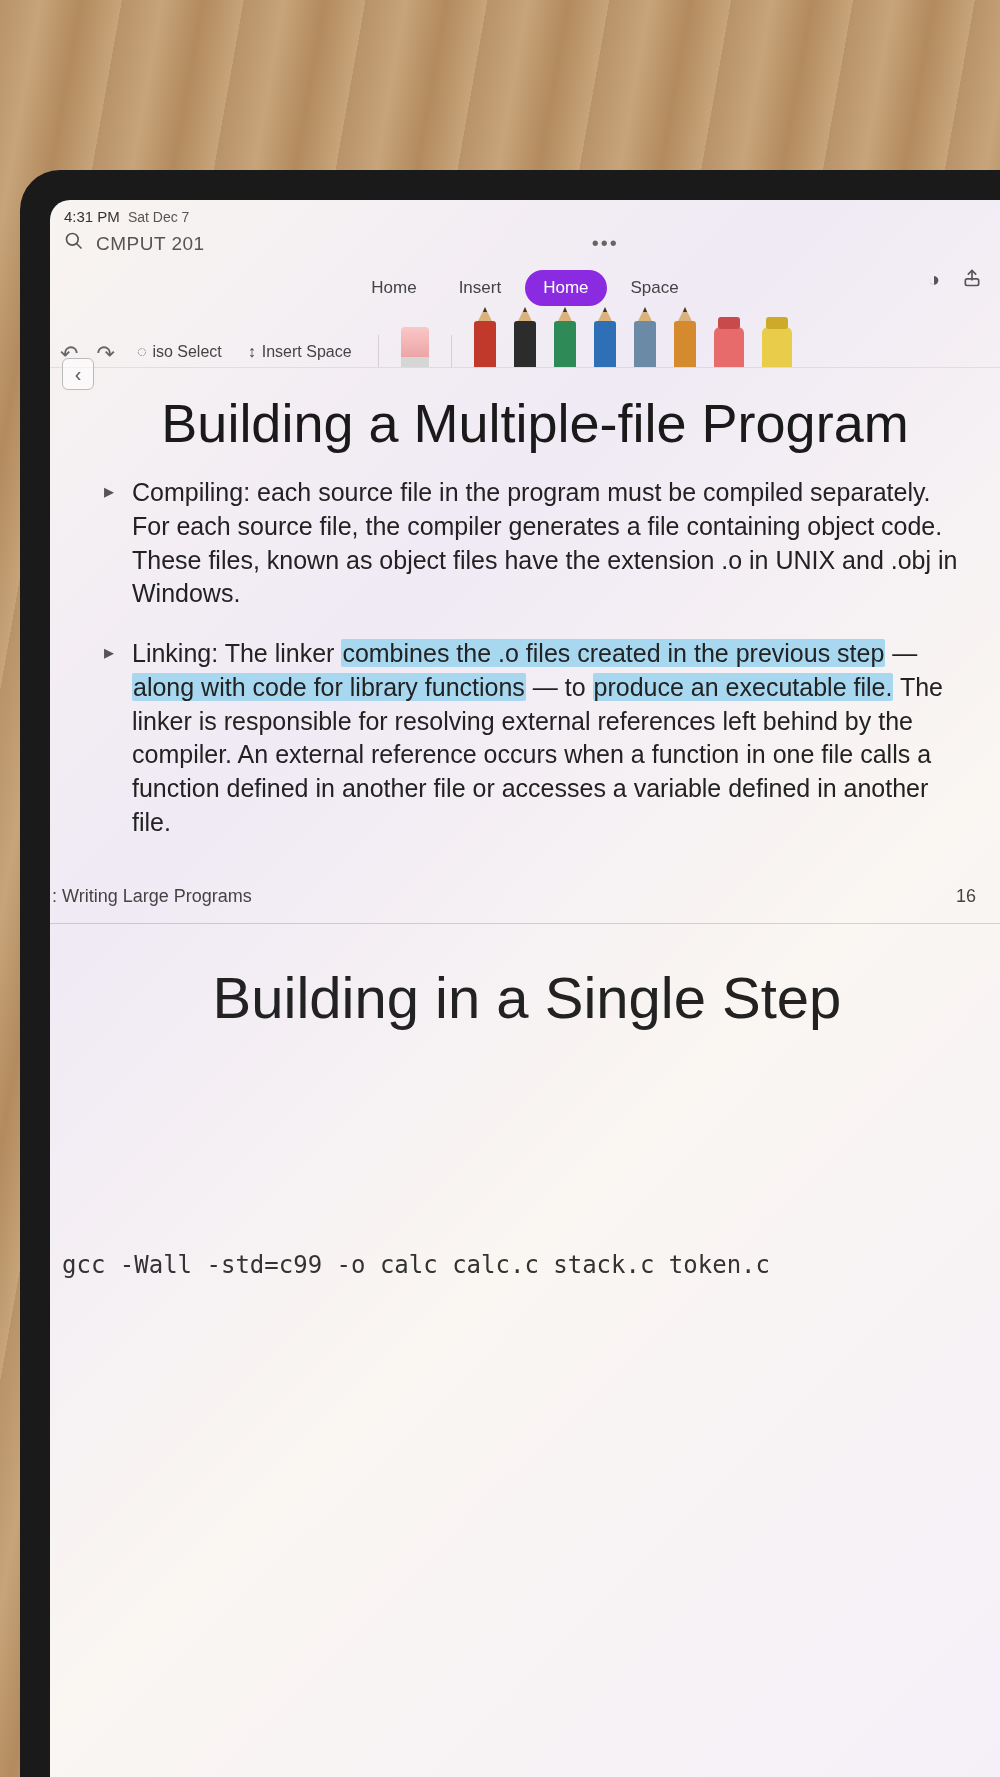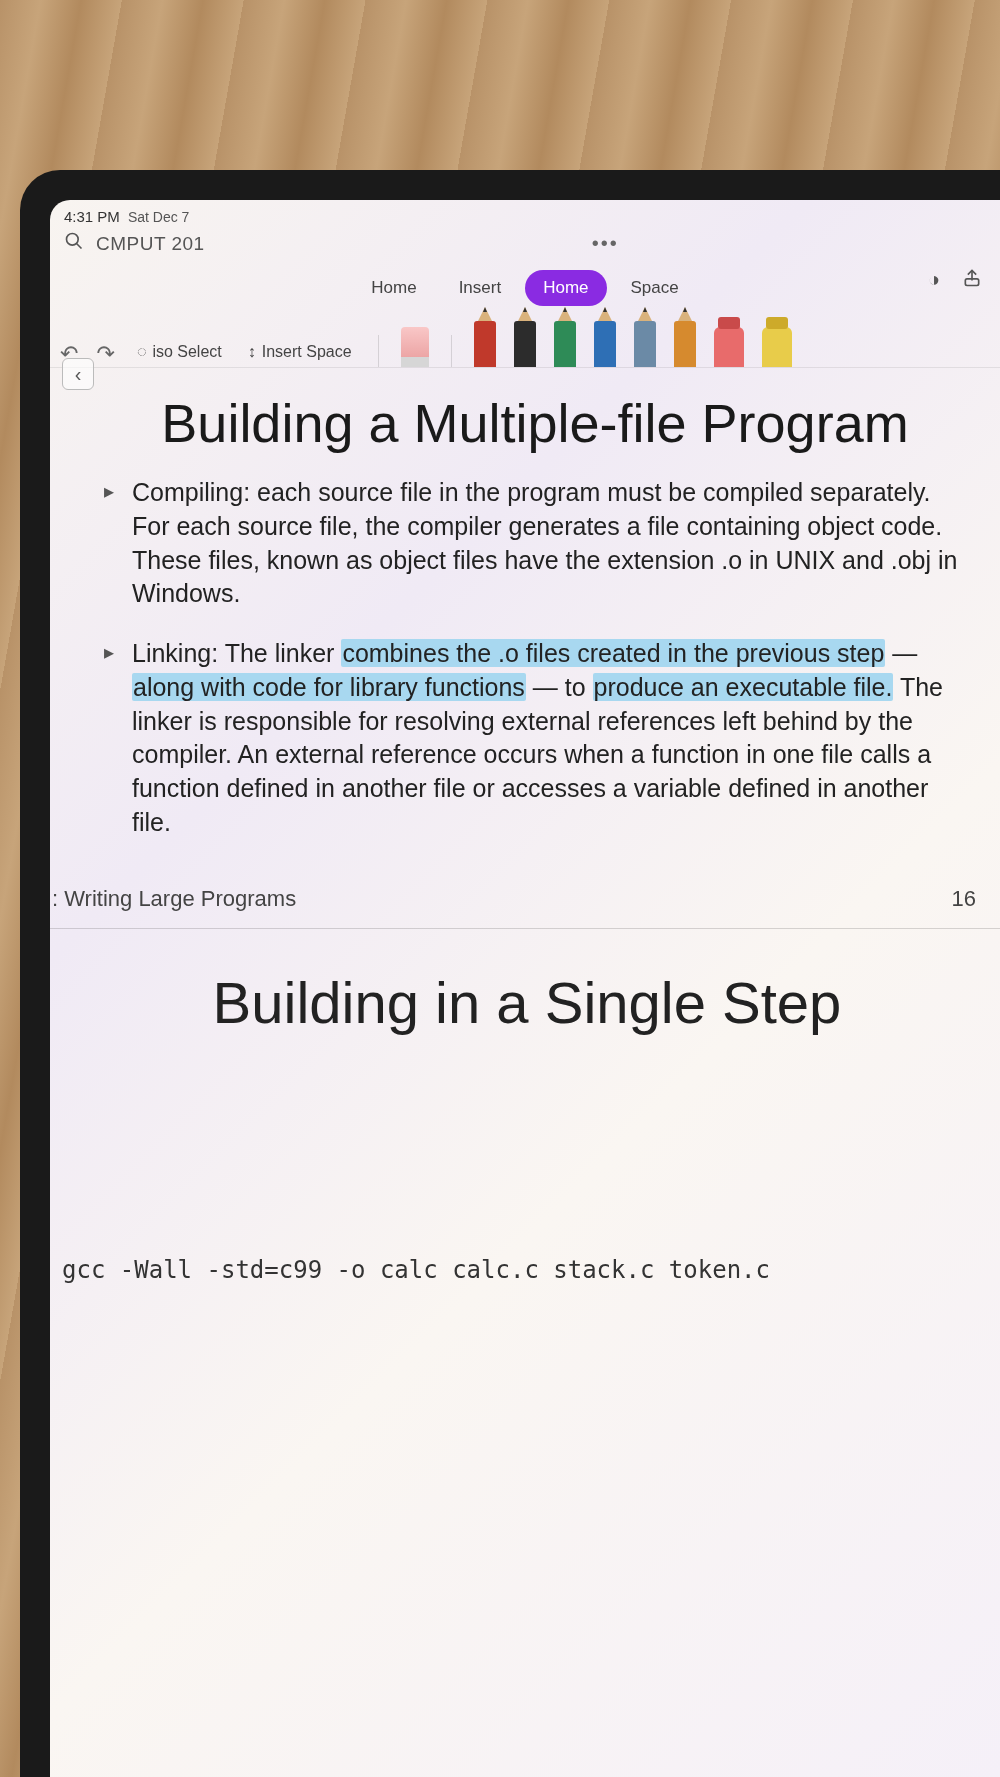--- a/index.html
+++ b/index.html
@@ -149,21 +149,21 @@
     content: "▸";
     position:absolute; left:6px; top:2px;
     color:#555; font-size: 20px;
   }
   .bold-term { font-weight: 400; }
   .italic-term { }
   .hl { background: #a8d8f0; border-radius:2px; padding: 0 1px;}
 
   .slide-footer {
     display:flex; justify-content:space-between;
-    font-size: 22px; color:#444;
+    font-size: 18px; color:#444;
     padding: 10px 24px 10px 2px;
   }
 
   .slide-divider { height: 1px; background: rgba(0,0,0,0.15); margin: 6px 0 40px 0;}
 
   h1.slide-title-2 {
     font-size: 58px;
     font-weight: 400;
     color: #222;
     padding: 0 0 0 4px;

